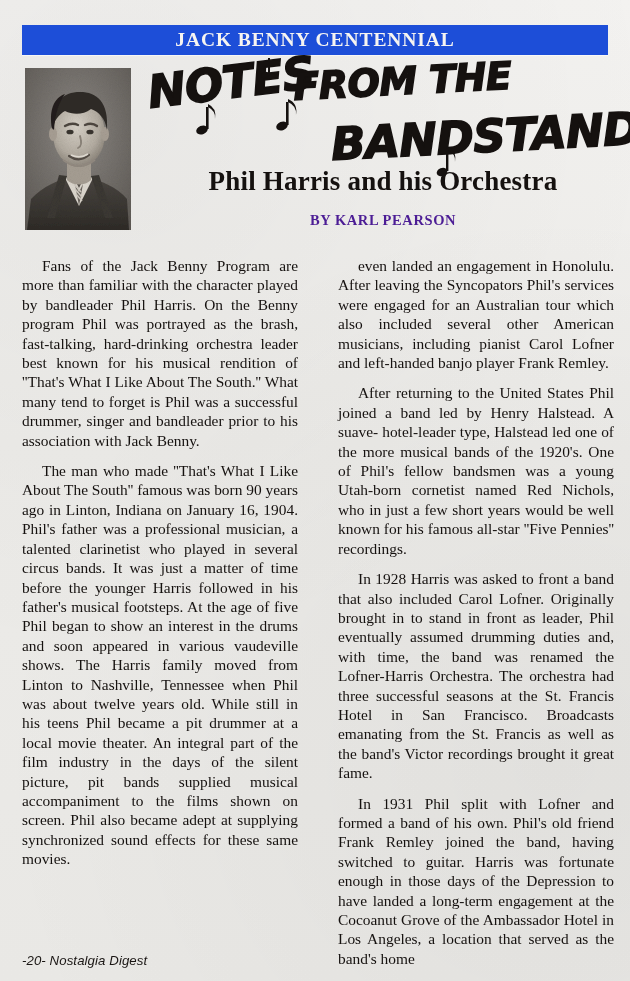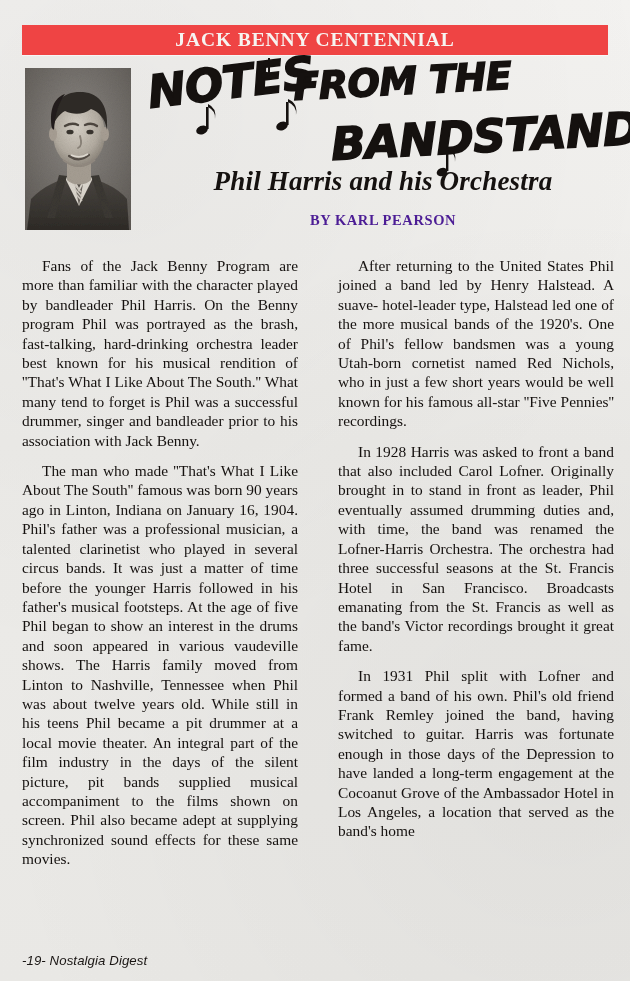--- a/index.html
+++ b/index.html
@@ -30,21 +30,21 @@
   }
   .page > * { position: relative; z-index: 1; }
 
   
   .banner {
     position: absolute;
     left: 22px;
     top: 25px;
     width: 586px;
     height: 30px;
-    background: #ef4444;
+    background: #1d4ed8;
     box-shadow: 0 1px 0 0 rgba(255,255,255,0.55);
   }
   .banner-title {
     position: absolute;
     inset: 0;
     display: flex;
     align-items: center;
     justify-content: center;
     color: #f6f4f1;
     font-family: "Liberation Serif", serif;
@@ -86,21 +86,20 @@
     letter-spacing: -0.5px;
   }
 
   .subtitle {
     position: absolute;
     left: 142px;
     top: 166px;
     width: 482px;
     text-align: center;
     font-family: "Liberation Serif", serif;
-    font-style: italic;
     font-weight: bold;
     font-size: 27px;
     letter-spacing: 0.2px;
     color: #15110f;
   }
   .byline {
     position: absolute;
     left: 142px;
     top: 212px;
     width: 482px;
@@ -261,21 +260,22 @@
   <div class="subtitle">Phil Harris and his Orchestra</div>
 
   <div class="byline">BY KARL PEARSON</div>
 
   <div class="columns">
     <div class="col">
       <p>Fans of the Jack Benny Program are more than familiar with the character played by bandleader Phil Harris. On the Benny program Phil was portrayed as the brash, fast-talking, hard-drinking orchestra leader best known for his musical rendition of ''That's What I Like About The South.'' What many tend to forget is Phil was a successful drummer, singer and bandleader prior to his association with Jack Benny.</p>
       <p>The man who made ''That's What I Like About The South'' famous was born 90 years ago in Linton, Indiana on January 16, 1904. Phil's father was a professional musician, a talented clarinetist who played in several circus bands. It was just a matter of time before the younger Harris followed in his father's musical footsteps. At the age of five Phil began to show an interest in the drums and soon appeared in various vaudeville shows. The Harris family moved from Linton to Nashville, Tennessee when Phil was about twelve years old. While still in his teens Phil became a pit drummer at a local movie theater. An integral part of the film industry in the days of the silent picture, pit bands supplied musical accompaniment to the films shown on screen. Phil also became adept at supplying synchronized sound effects for these same movies.</p>
     </div>
     <div class="col">
+      <p>even landed an engagement in Honolulu. After leaving the Syncopators Phil's services were engaged for an Australian tour which also included several other American musicians, including pianist Carol Lofner and left-handed banjo player Frank Remley.</p>
       <p>After returning to the United States Phil joined a band led by Henry Halstead. A suave- hotel-leader type, Halstead led one of the more musical bands of the 1920's. One of Phil's fellow bandsmen was a young Utah-born cornetist named Red Nichols, who in just a few short years would be well known for his famous all-star ''Five Pennies'' recordings.</p>
       <p>In 1928 Harris was asked to front a band that also included Carol Lofner. Originally brought in to stand in front as leader, Phil eventually assumed drumming duties and, with time, the band was renamed the Lofner-Harris Orchestra. The orchestra had three successful seasons at the St. Francis Hotel in San Francisco. Broadcasts emanating from the St. Francis as well as the band's Victor recordings brought it great fame.</p>
       <p>In 1931 Phil split with Lofner and formed a band of his own. Phil's old friend Frank Remley joined the band, having switched to guitar. Harris was fortunate enough in those days of the Depression to have landed a long-term engagement at the Cocoanut Grove of the Ambassador Hotel in Los Angeles, a location that served as the band's home</p>
     </div>
   </div>
 
-  <div class="footer">-19- Nostalgia Digest</div>
+  <div class="footer">-20- Nostalgia Digest</div>
 
 </div>
 
 </body></html>

